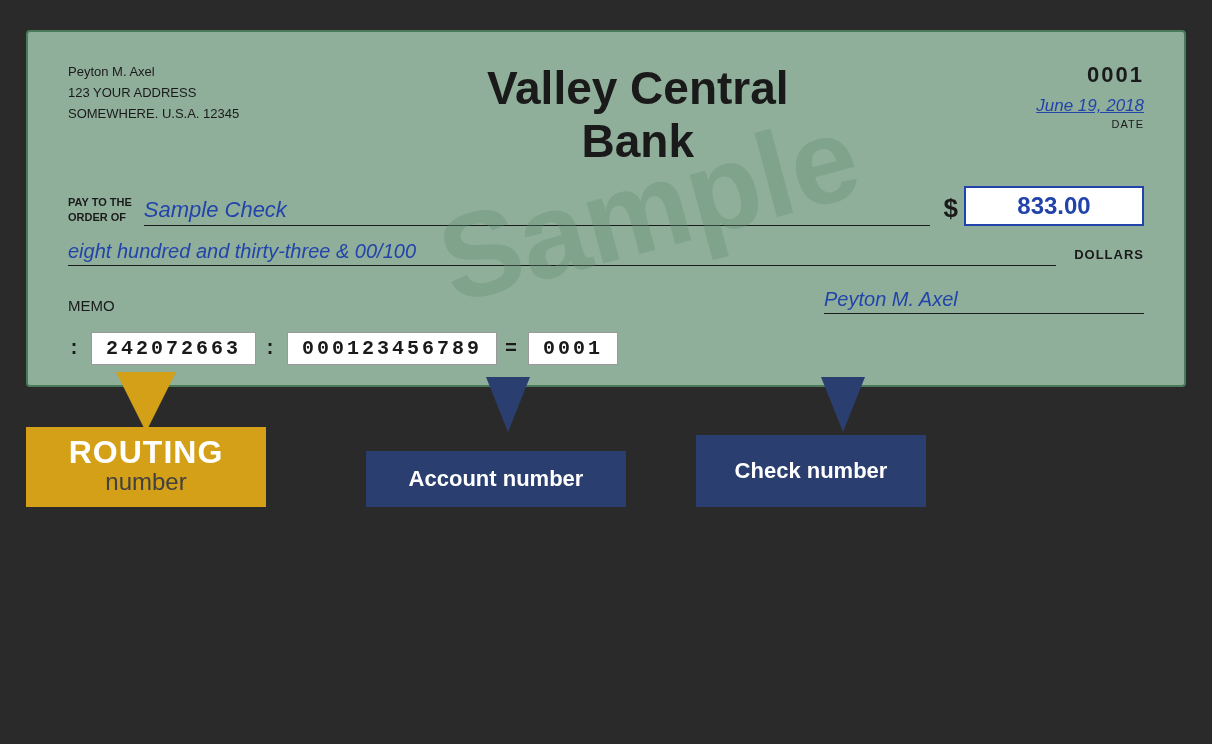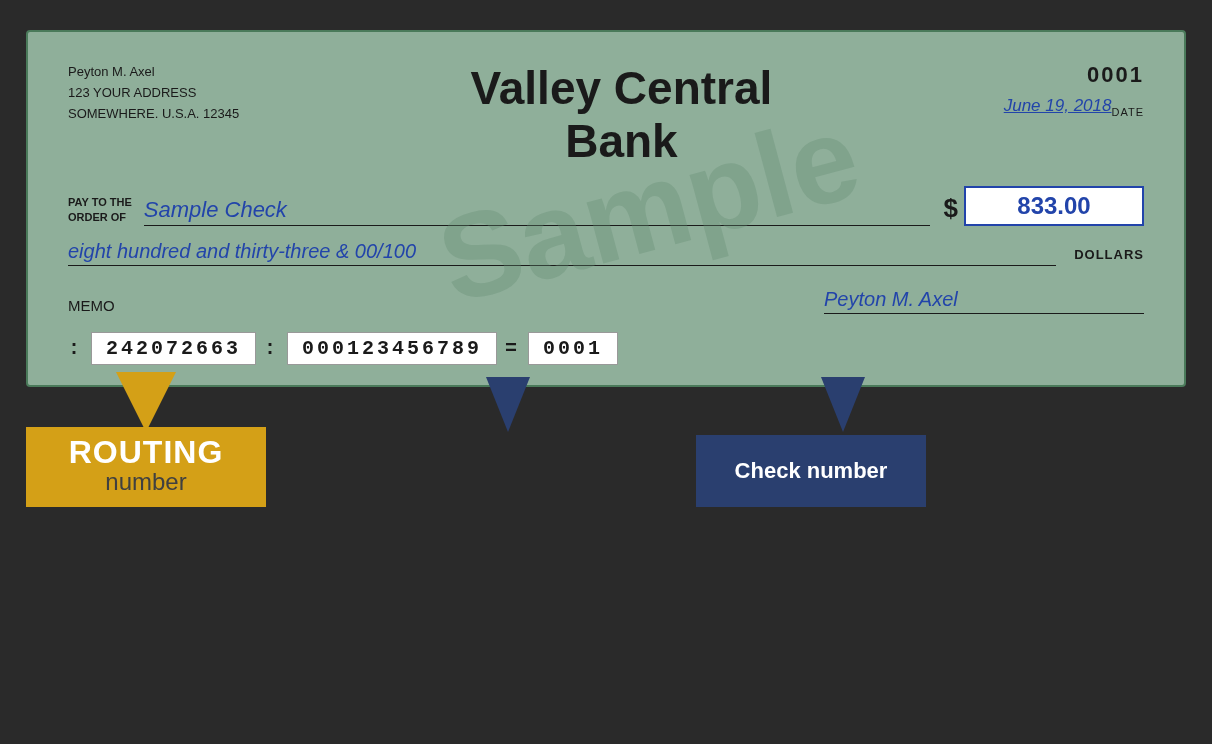--- a/index.html
+++ b/index.html
@@ -66,21 +66,21 @@
 
     .check-number {
       font-size: 22px;
       font-weight: bold;
       color: #1a1a1a;
       letter-spacing: 2px;
     }
 
     .date-row {
       display: flex;
-      flex-direction: row;
+      flex-direction: column;
       align-items: flex-end;
       margin-top: 8px;
     }
 
     .date-value {
       font-size: 17px;
       color: #2244aa;
       font-style: italic;
       text-decoration: underline;
       margin-bottom: 2px;
@@ -428,17 +428,20 @@
 
   <div class="arrow-routing"></div>
   <div class="arrow-account"></div>
   <div class="arrow-check"></div>
 
   <div class="routing-badge">
     <div class="routing-label-top">ROUTING</div>
     <div class="routing-label-bottom">number</div>
   </div>
 
+  <div class="account-badge">
+    <div class="account-badge-label">Account number</div>
+  </div>
 
   <div class="check-badge">
     <div class="check-badge-label">Check number</div>
   </div>
 </div>
 
 </body></html>

